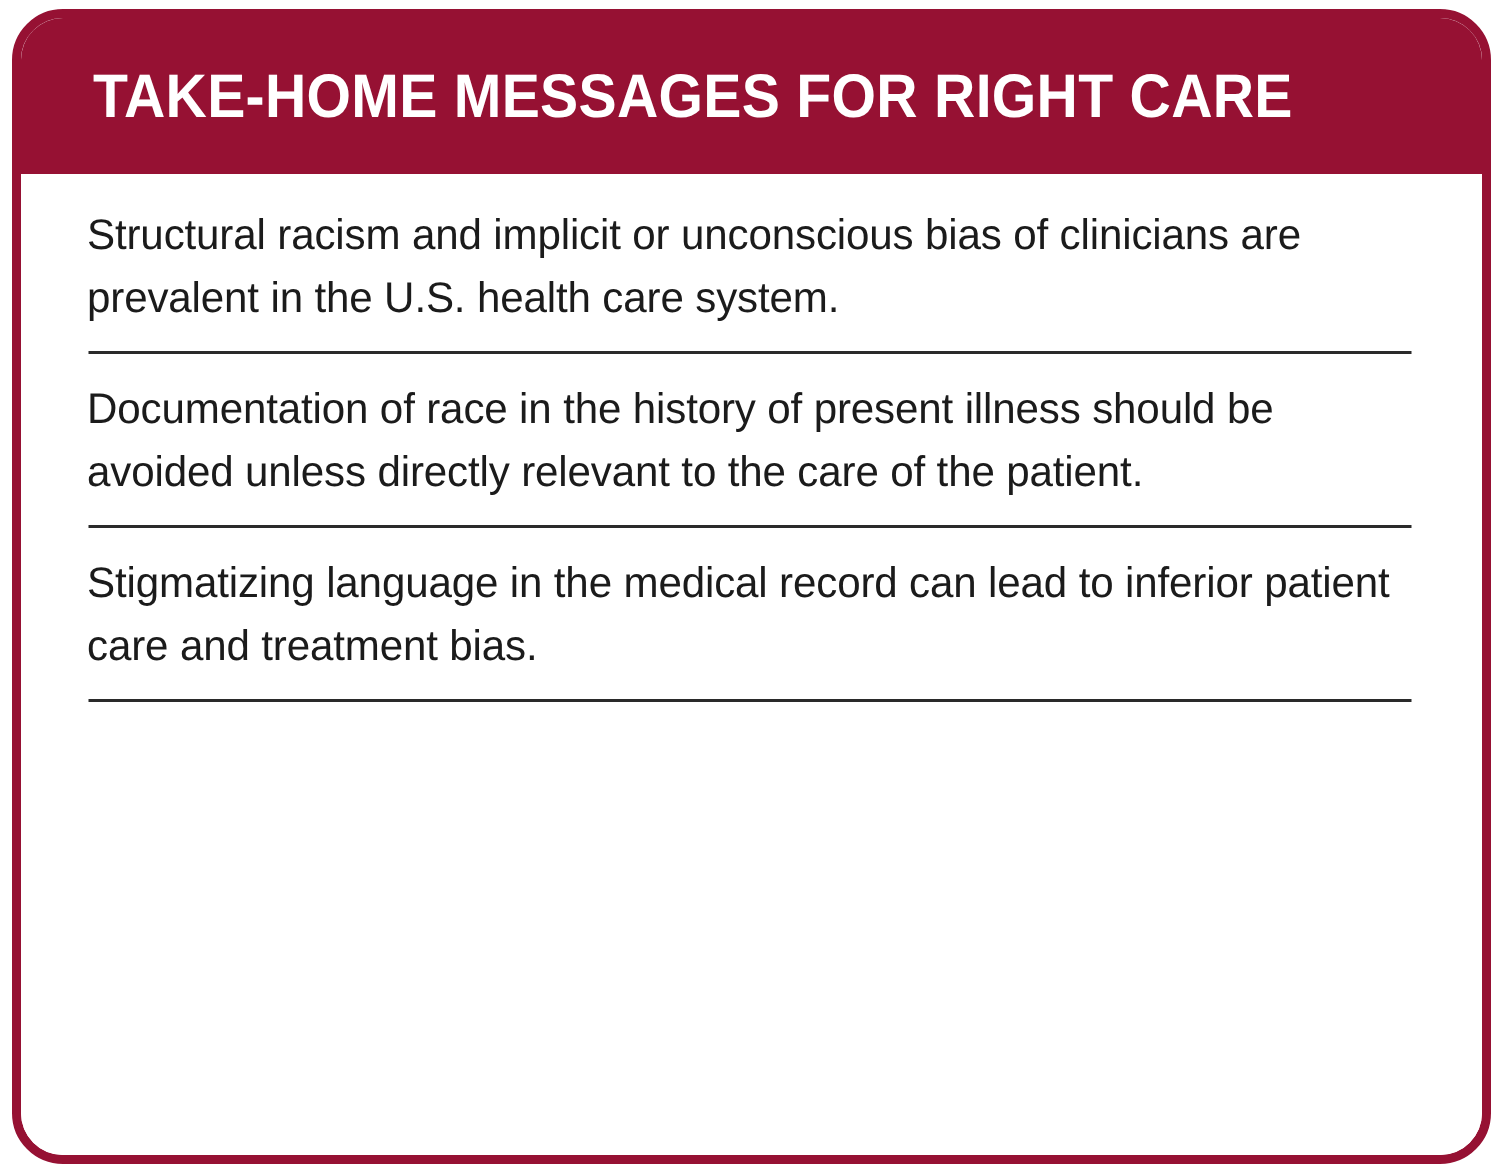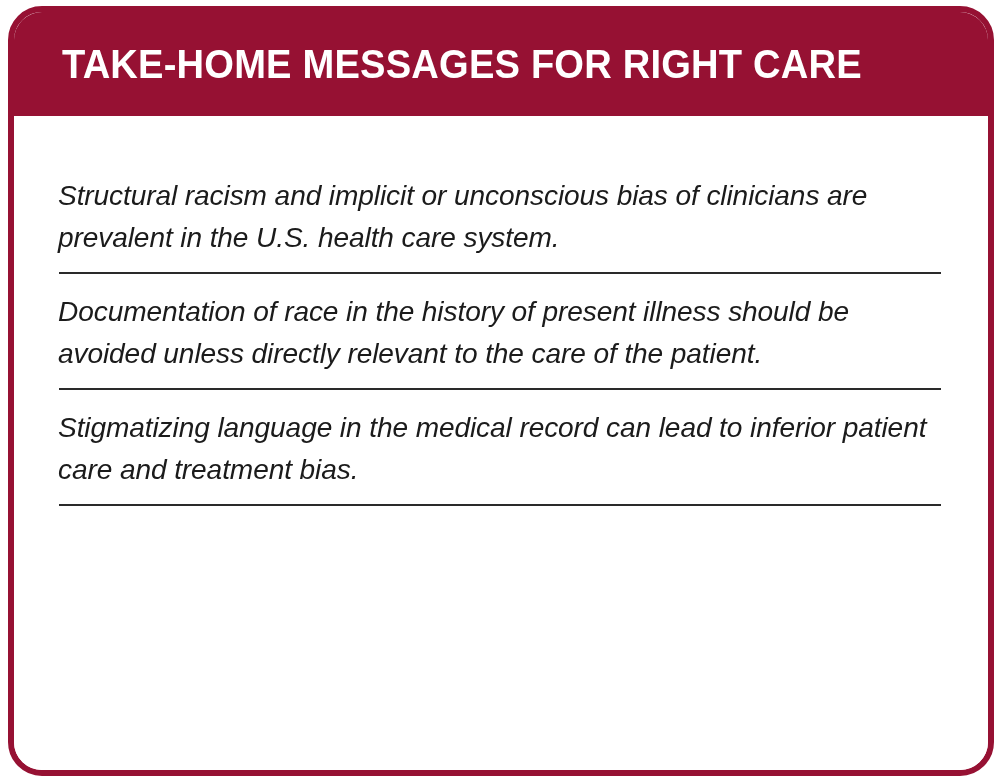--- a/index.html
+++ b/index.html
@@ -25,21 +25,20 @@
     left: 8px;
     top: 6px;
     width: 986px;
     height: 770px;
     border: 6px solid #961133;
     border-radius: 34px;
     background: #ffffff;
     overflow: hidden;
     display: flex;
     flex-direction: column;
-    gap: 38px;
   }
 
   
   .card-header {
     flex: 0 0 auto;
     height: 104px;
     background: #961133;
     display: flex;
     align-items: center;
     padding-left: 48px;
@@ -62,21 +61,20 @@
   .card-body {
     flex: 1 1 auto;
     background: #ffffff;
     padding: 18px 40px 10px 44px;
     display: flex;
     flex-direction: column;
   }
 
   .message-item {
     padding: 0;
-    font-style: italic;
   }
 
   .message-text {
     color: #1b1b1b;
     font-family: "Liberation Sans", sans-serif;
     font-weight: 400;
     font-size: 28.5px;
     line-height: 42px;
     letter-spacing: -0.1px;
     text-align: left;

